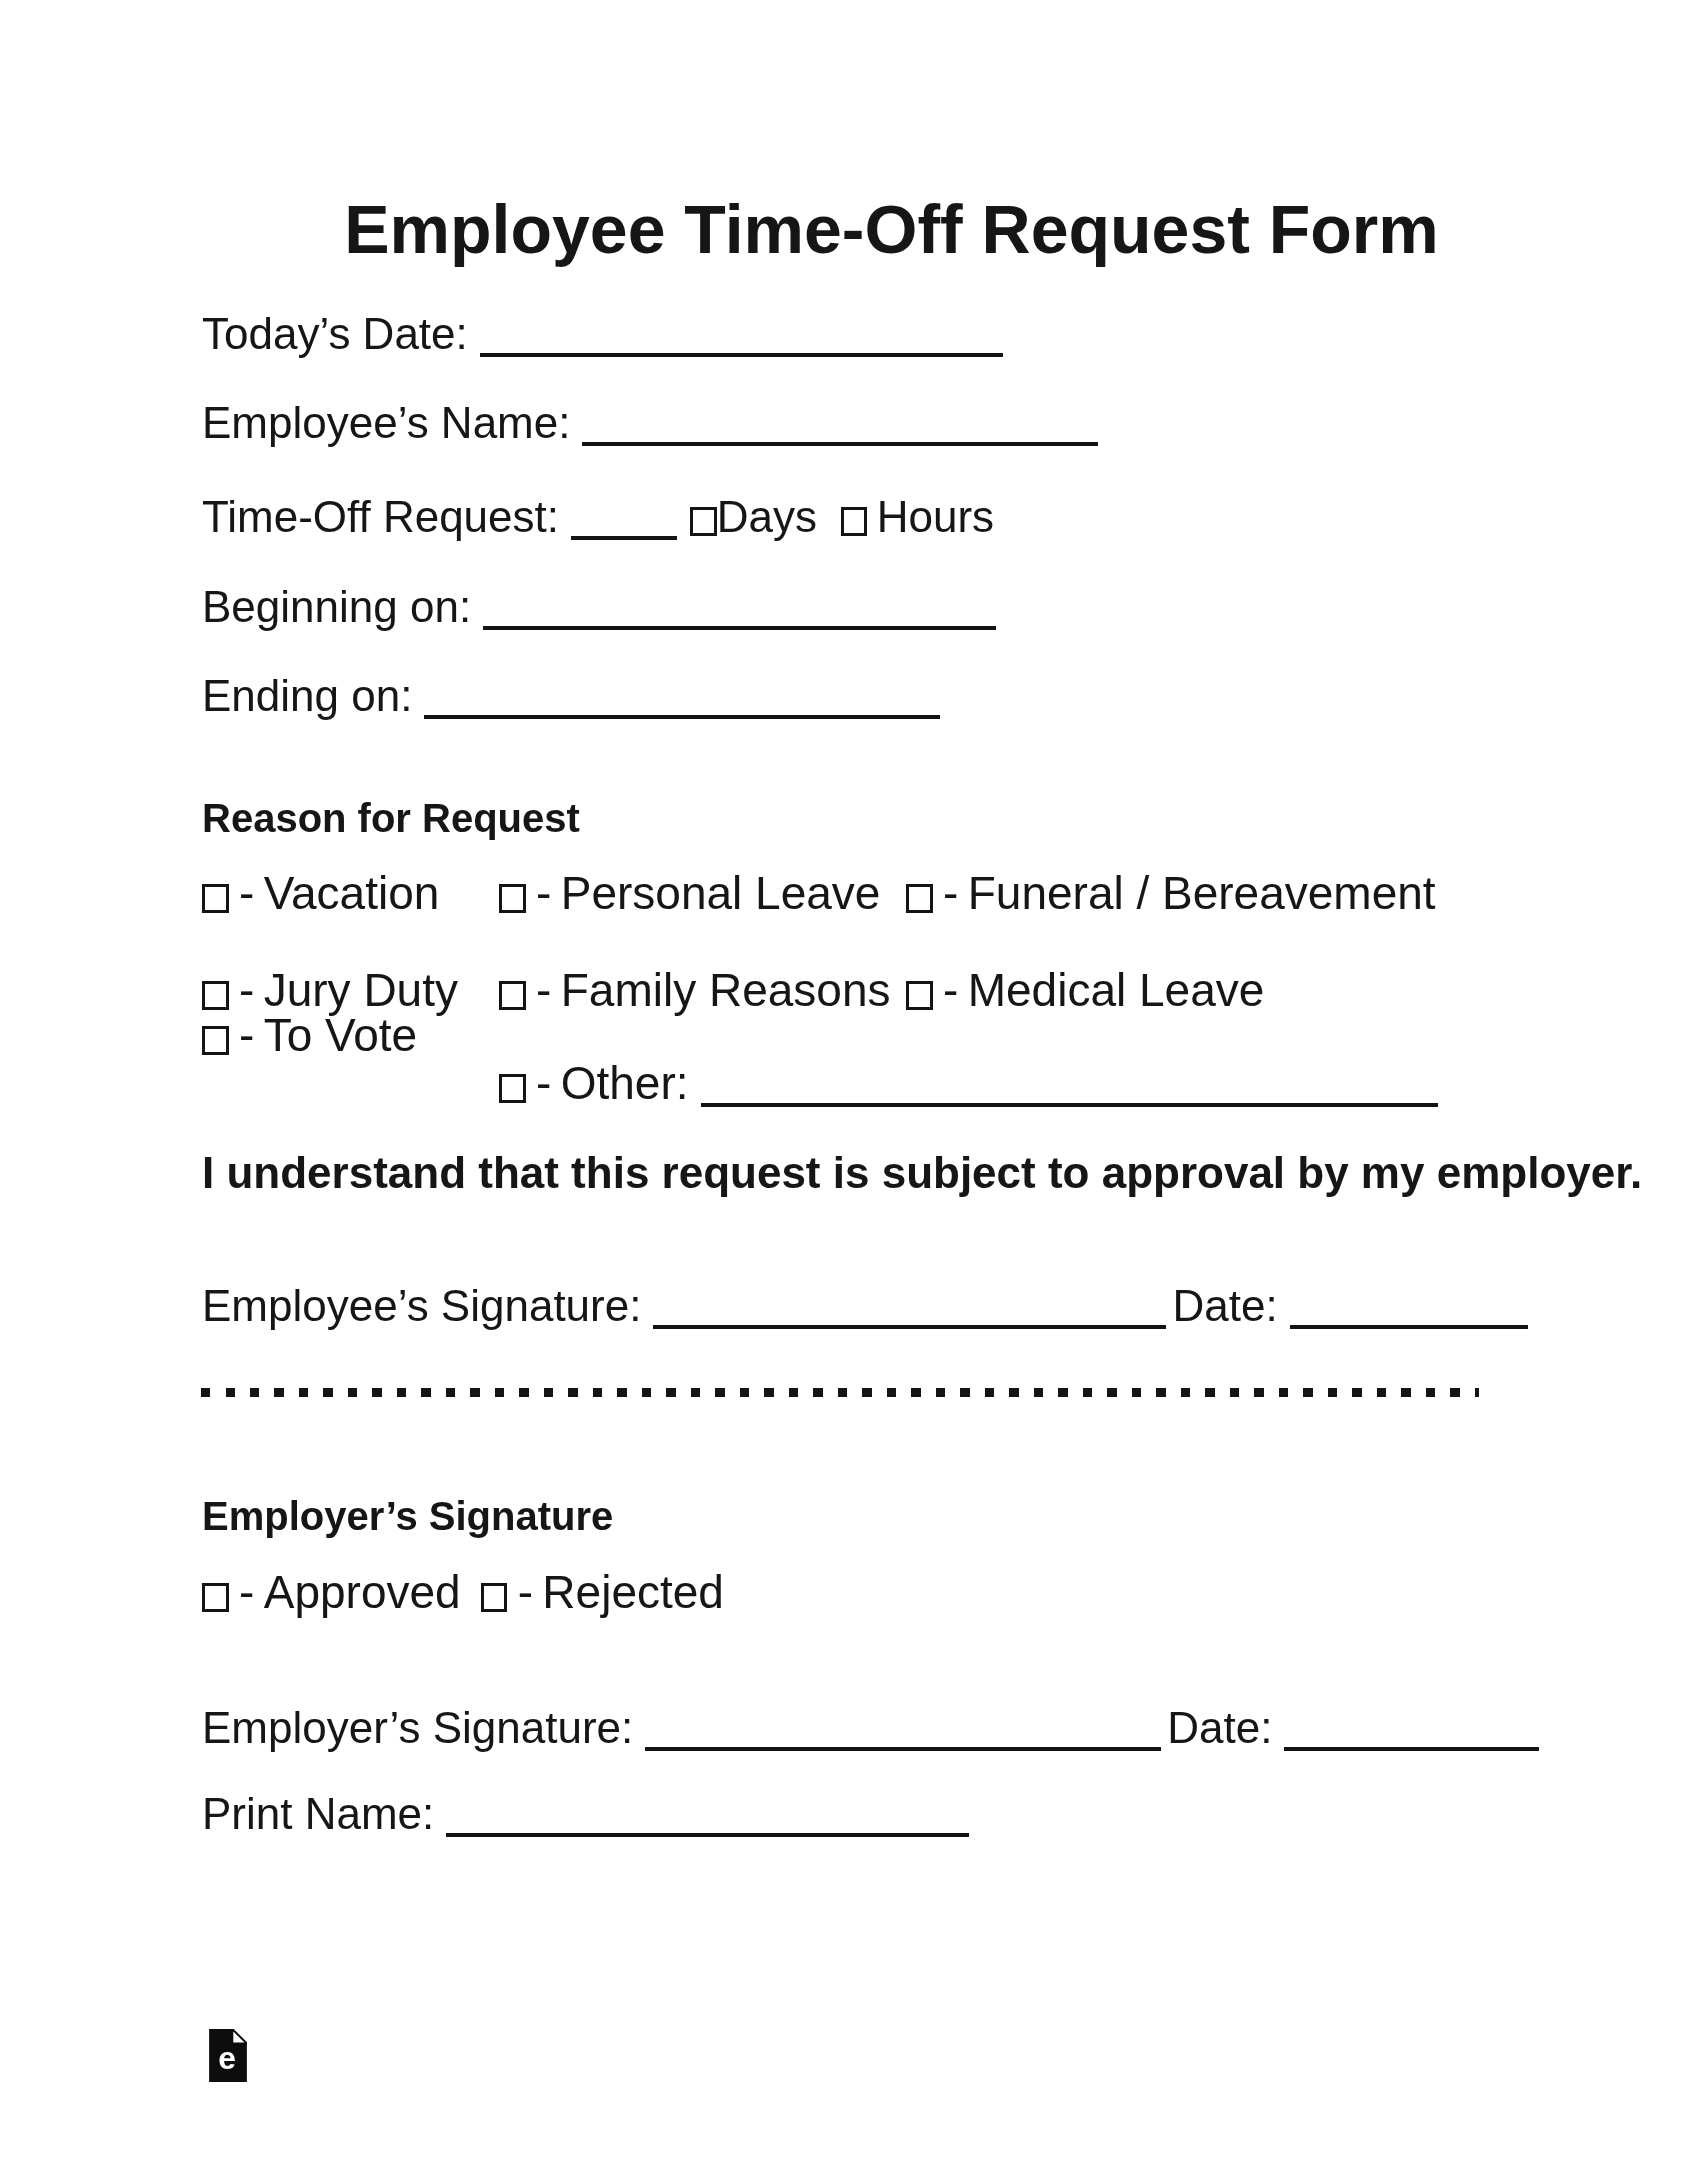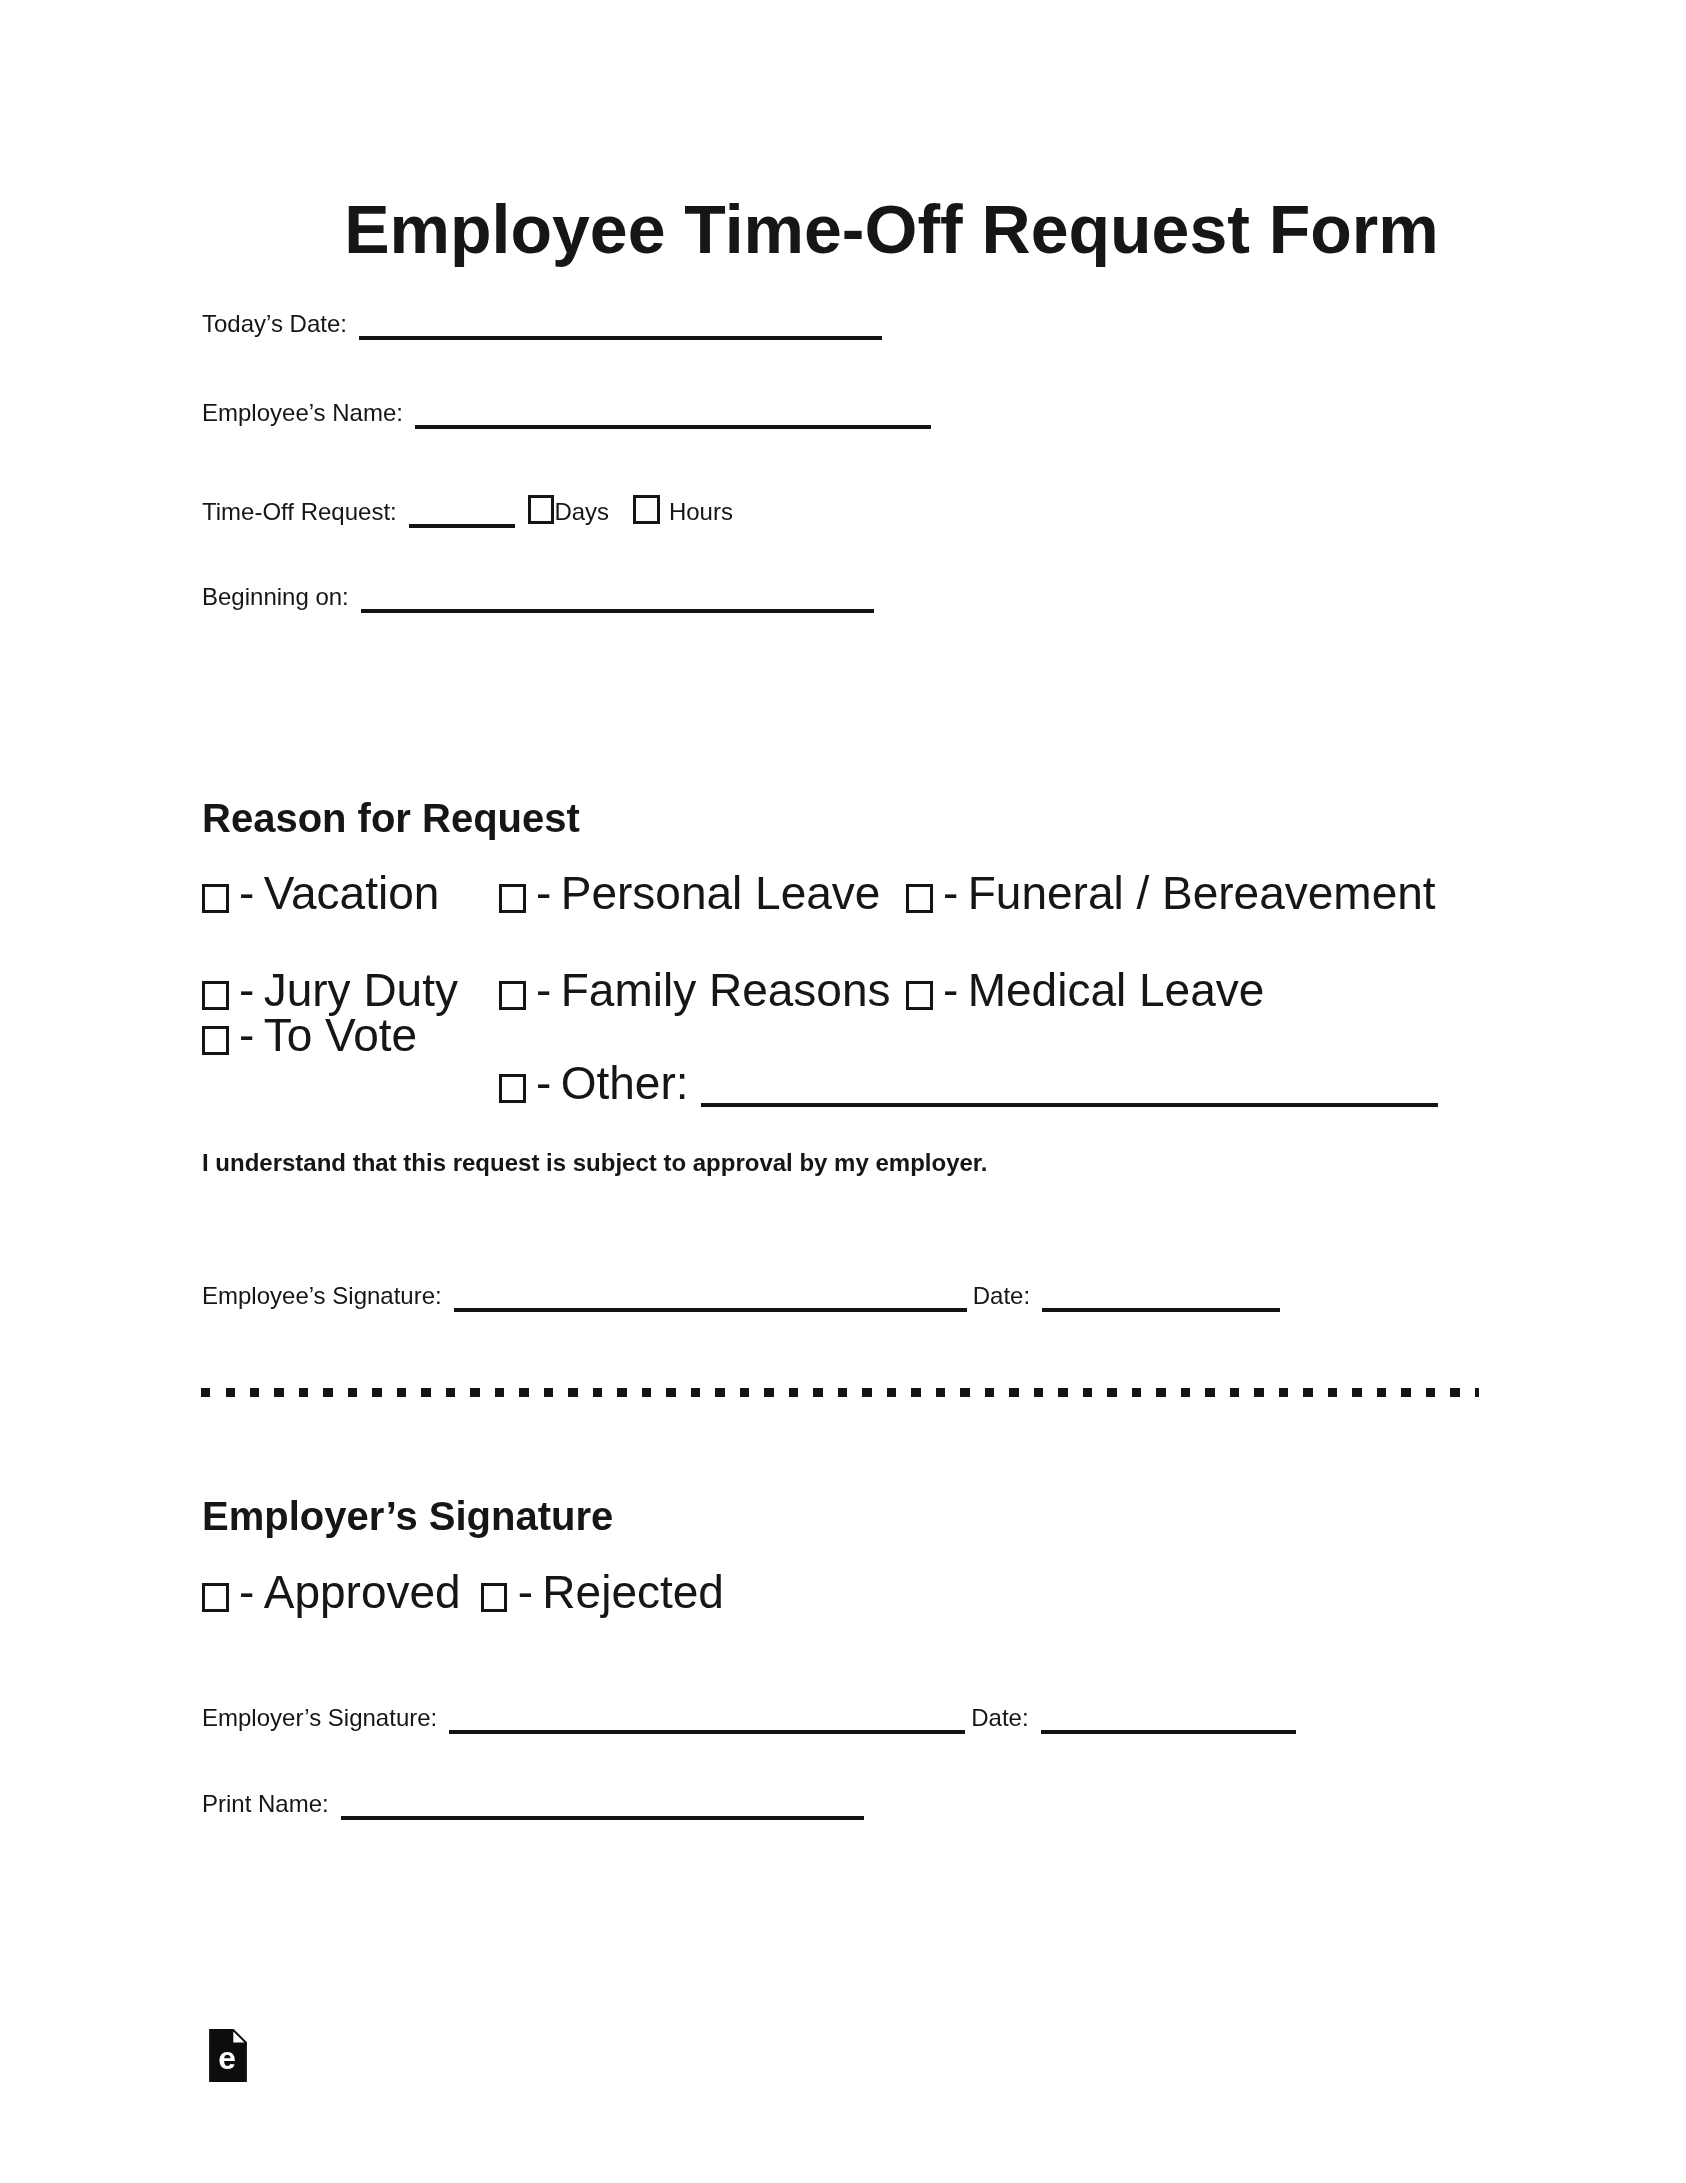--- a/index.html
+++ b/index.html
@@ -17,21 +17,21 @@
     top:149px;left:0;width:100%;
     text-align:center;
     font-size:68px;
     font-weight:700;
     line-height:1;
     margin-left:48px;
   }
   .row{
     position:absolute;
     left:202px;
-    font-size:24px;
+    font-size:44px;
     line-height:1;
     white-space:nowrap;
   }
   .heading{
     position:absolute;
     left:202px;
     font-size:40px;
     font-weight:700;
     line-height:1;
     white-space:nowrap;
@@ -93,20 +93,23 @@
   </div>
 
   <div class="row" style="top:495px">
     <span>Time-Off Request:</span><span class="wline" style="width:106px"></span><span class="cbx" style="margin-left:13.2px"></span><span style="margin-left:0">Days</span><span class="cbx" style="margin-left:24px"></span><span style="margin-left:9.3px">Hours</span>
   </div>
 
   <div class="row" style="top:585px">
     <span>Beginning on:</span><span class="wline" style="width:513px"></span>
   </div>
 
+  <div class="row" style="top:674px">
+    <span>Ending on:</span><span class="wline" style="width:516px"></span>
+  </div>
 
   <h2 class="heading" style="top:765px">Reason for Request</h2>
 
   <div class="cb-item" style="top:870px;left:202px">
     <span class="cbx"></span><span class="dash">-</span><span>Vacation</span>
   </div>
   <div class="cb-item" style="top:870px;left:499px">
     <span class="cbx"></span><span class="dash">-</span><span>Personal Leave</span>
   </div>
   <div class="cb-item" style="top:870px;left:906px">

